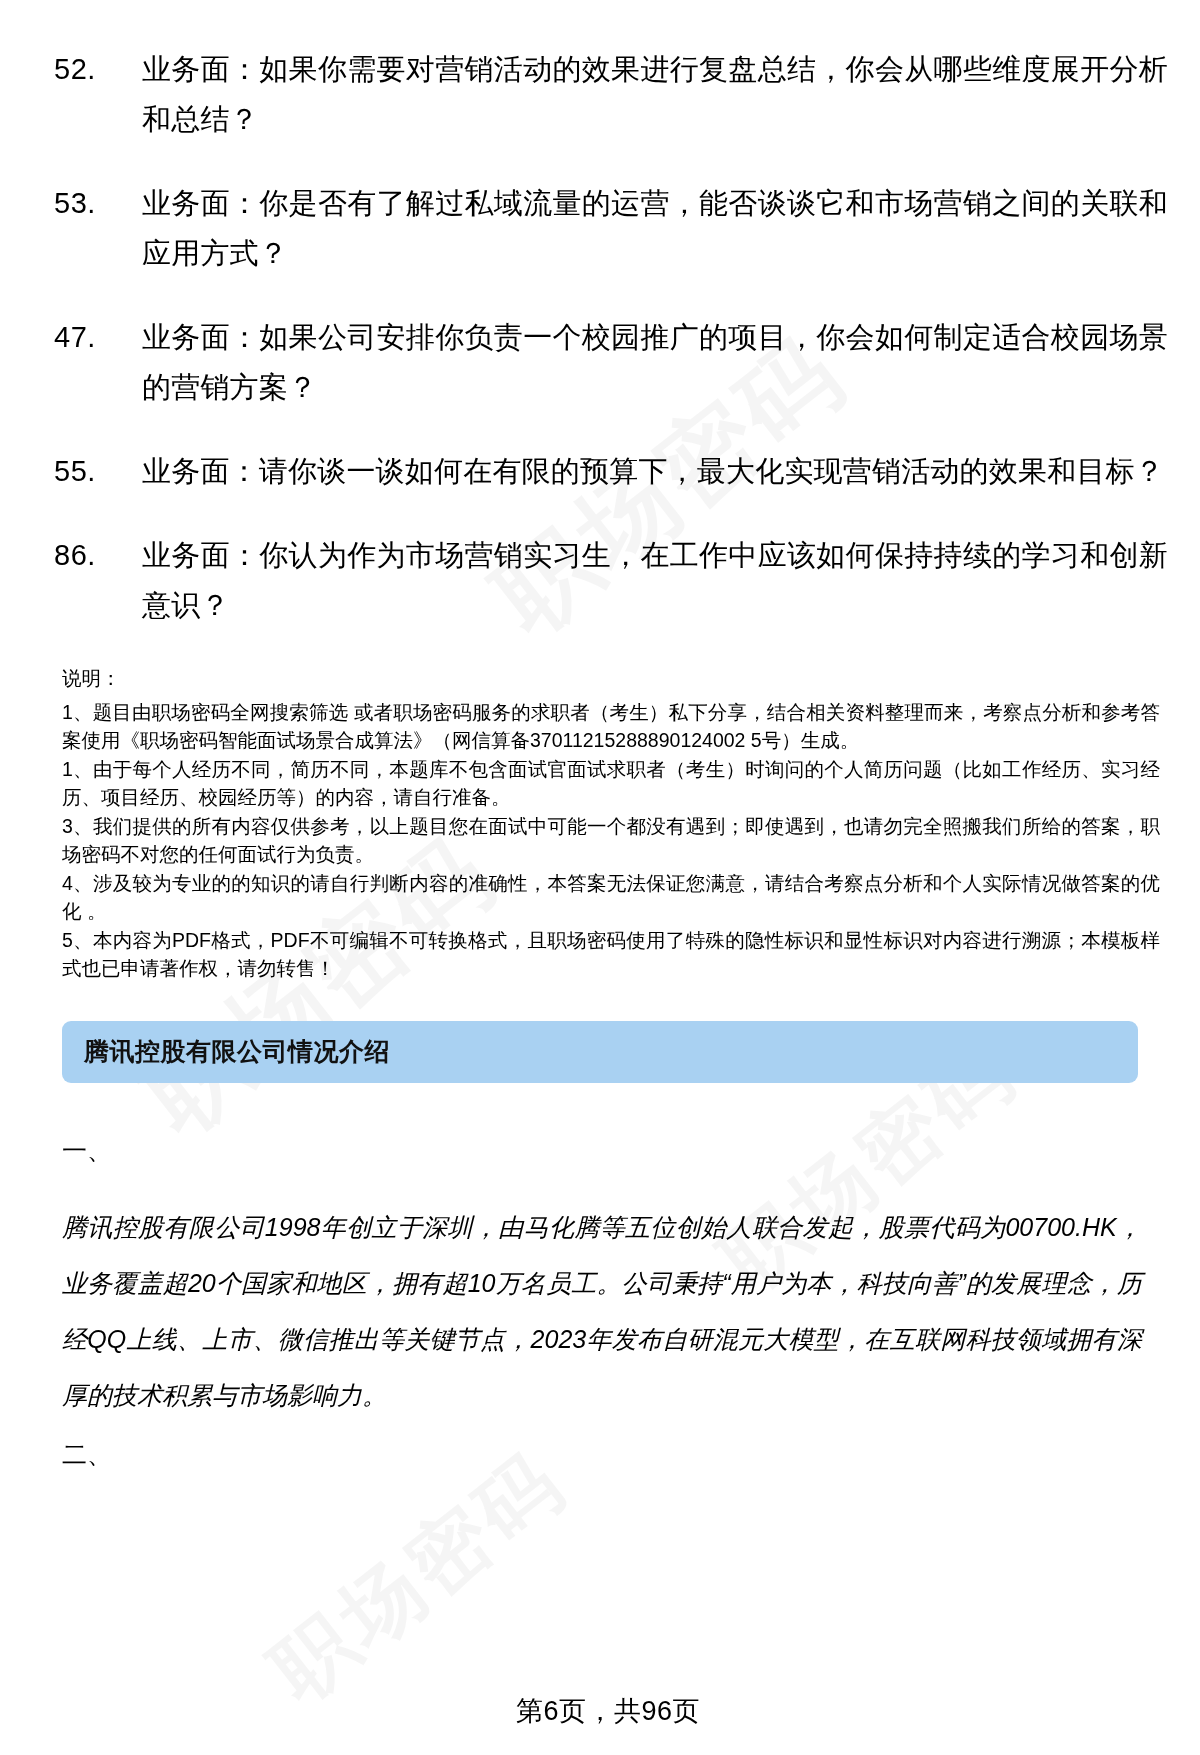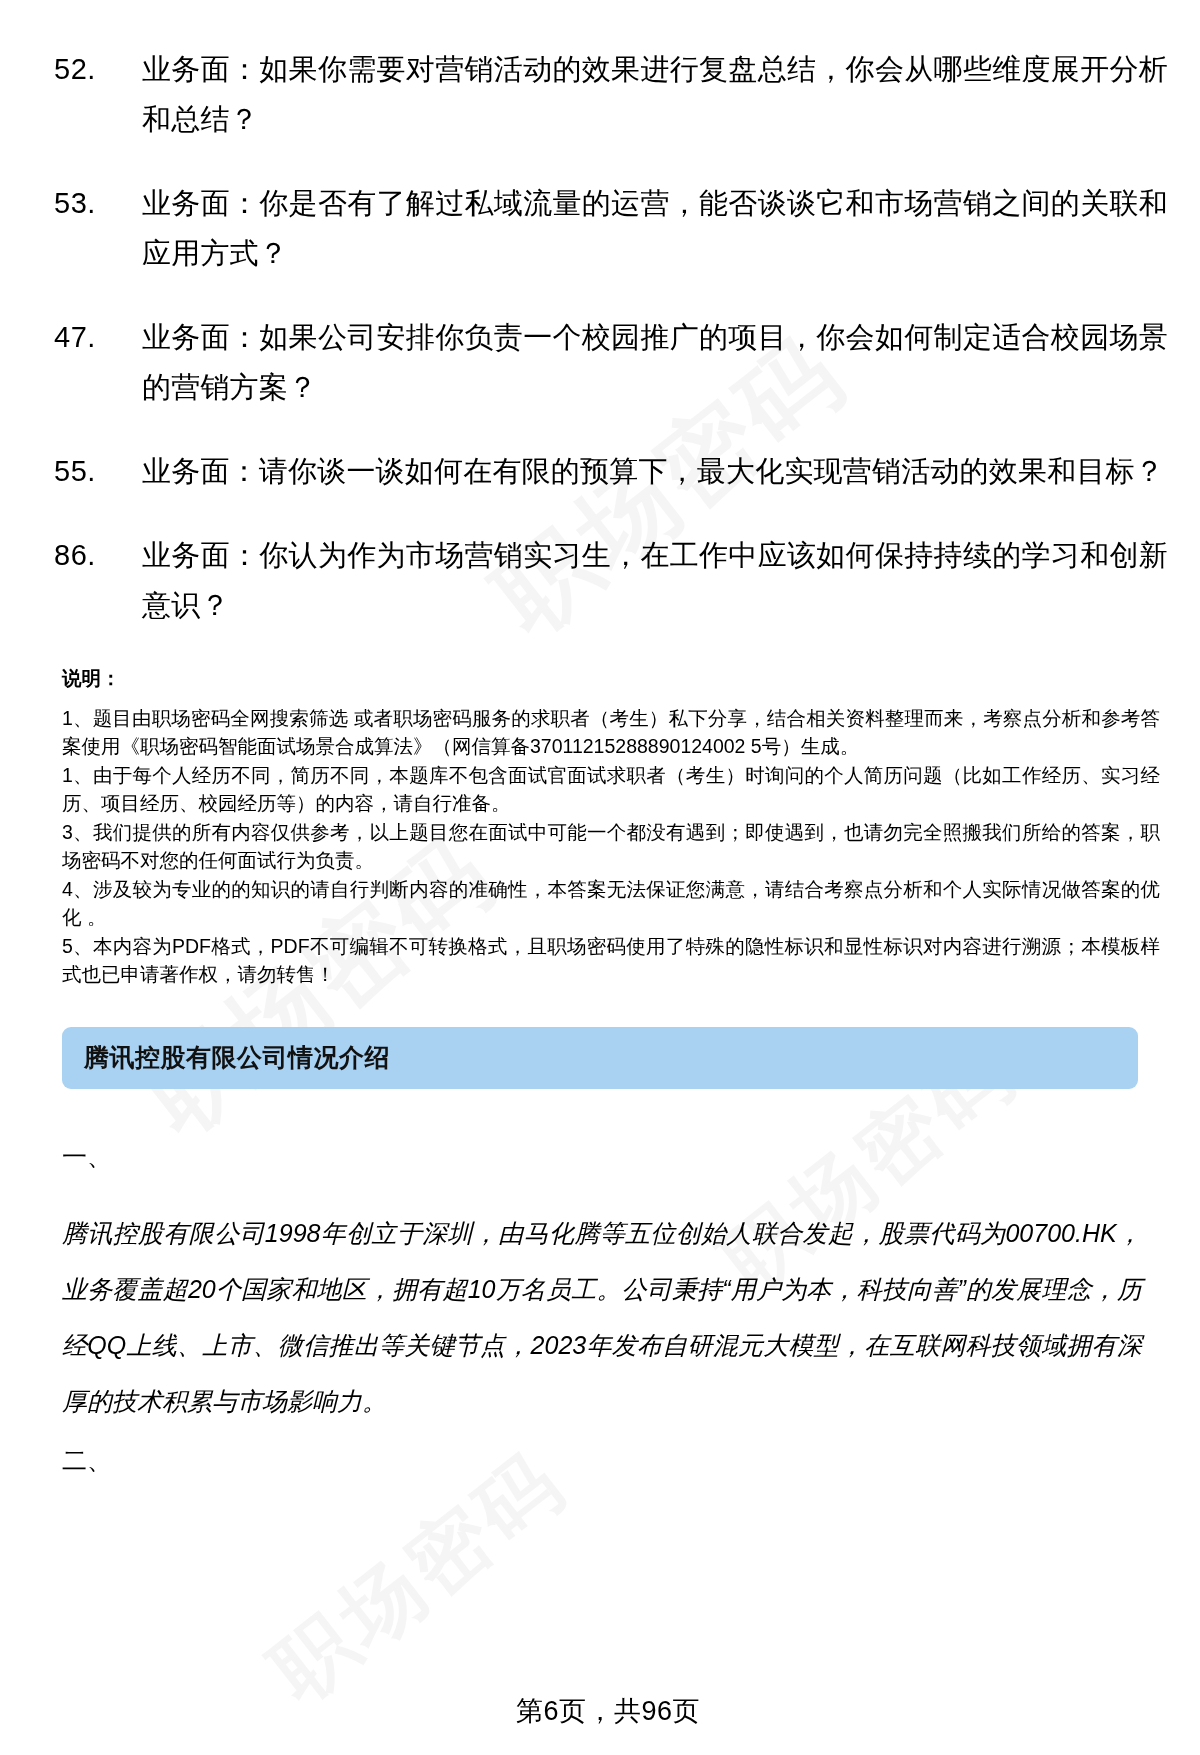--- a/index.html
+++ b/index.html
@@ -86,22 +86,21 @@
     position: relative;
     z-index: 2;
     margin-top: 6px;
     padding: 0 40px 0 62px;
     font-size: 19.5px;
     line-height: 28.5px;
     text-align: justify;
     text-justify: inter-ideograph;
   }
   .notes .note-title {
-    margin-bottom: 11px;
-    font-weight: bold;
+    margin-bottom: 5px;
   }
   .notes p {
     margin: 0;
   }
 
   
   .section-band-wrap {
     position: relative;
     z-index: 2;
     padding: 0 62px 0 62px;

